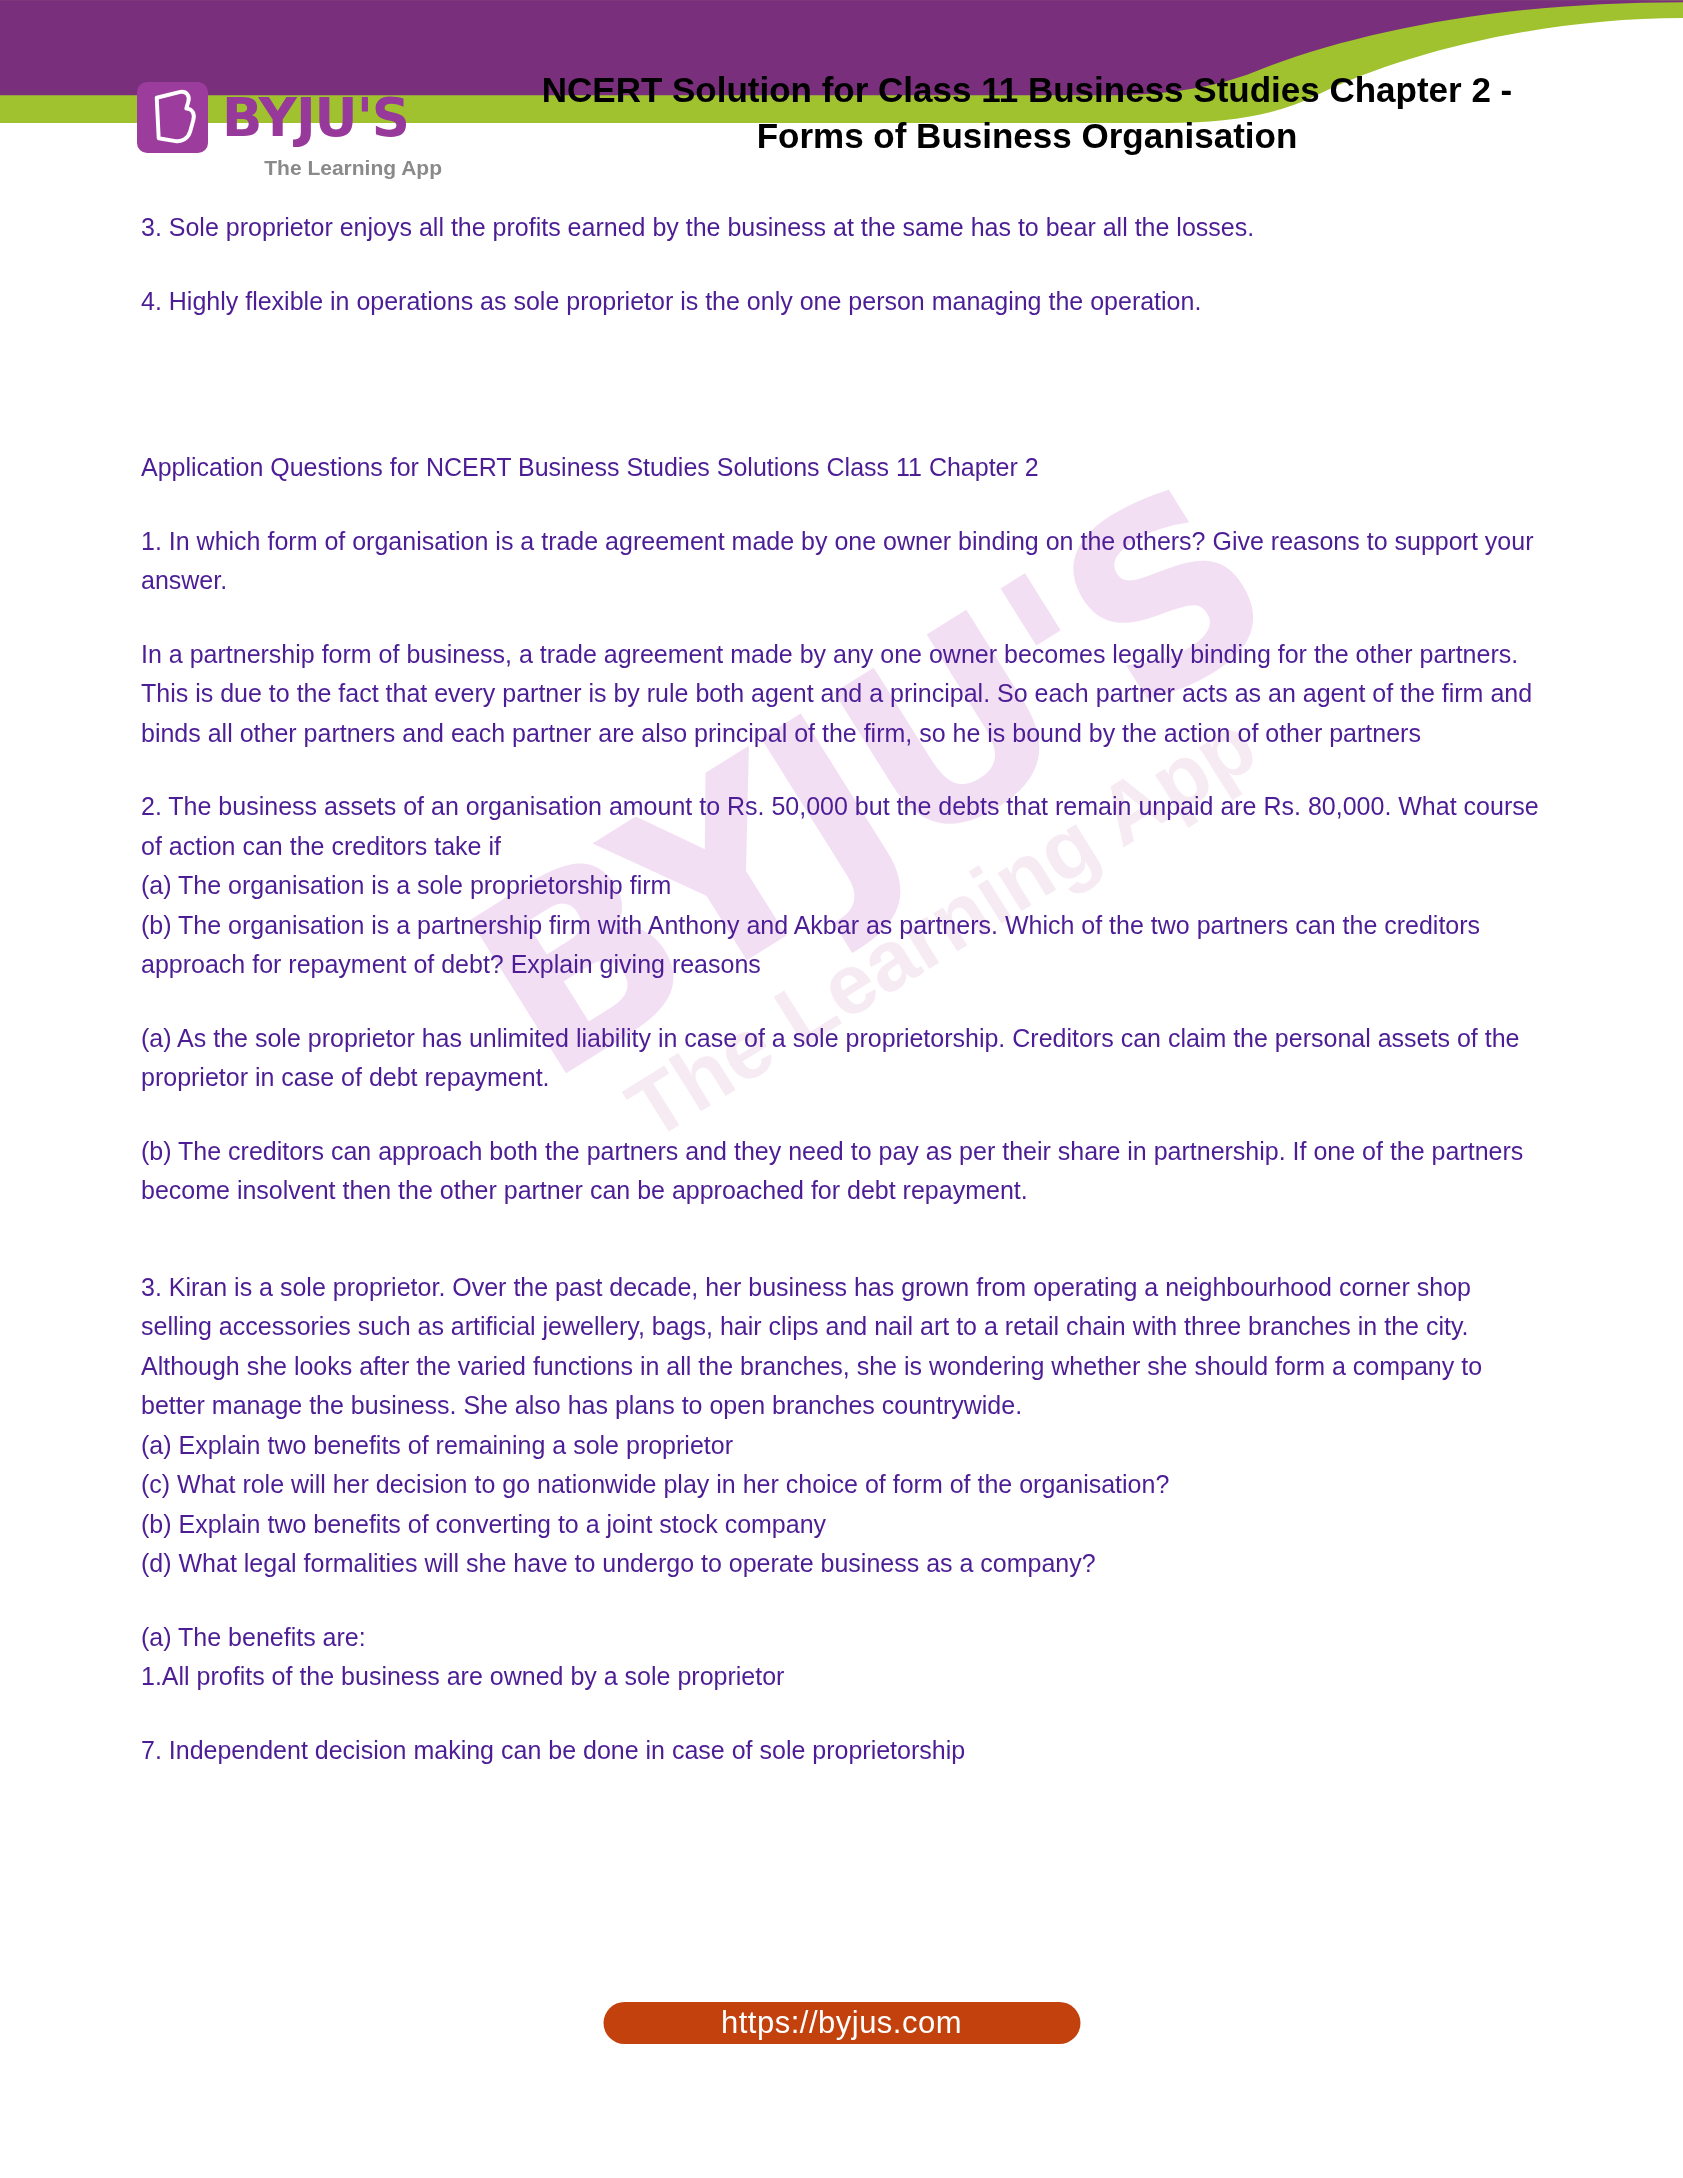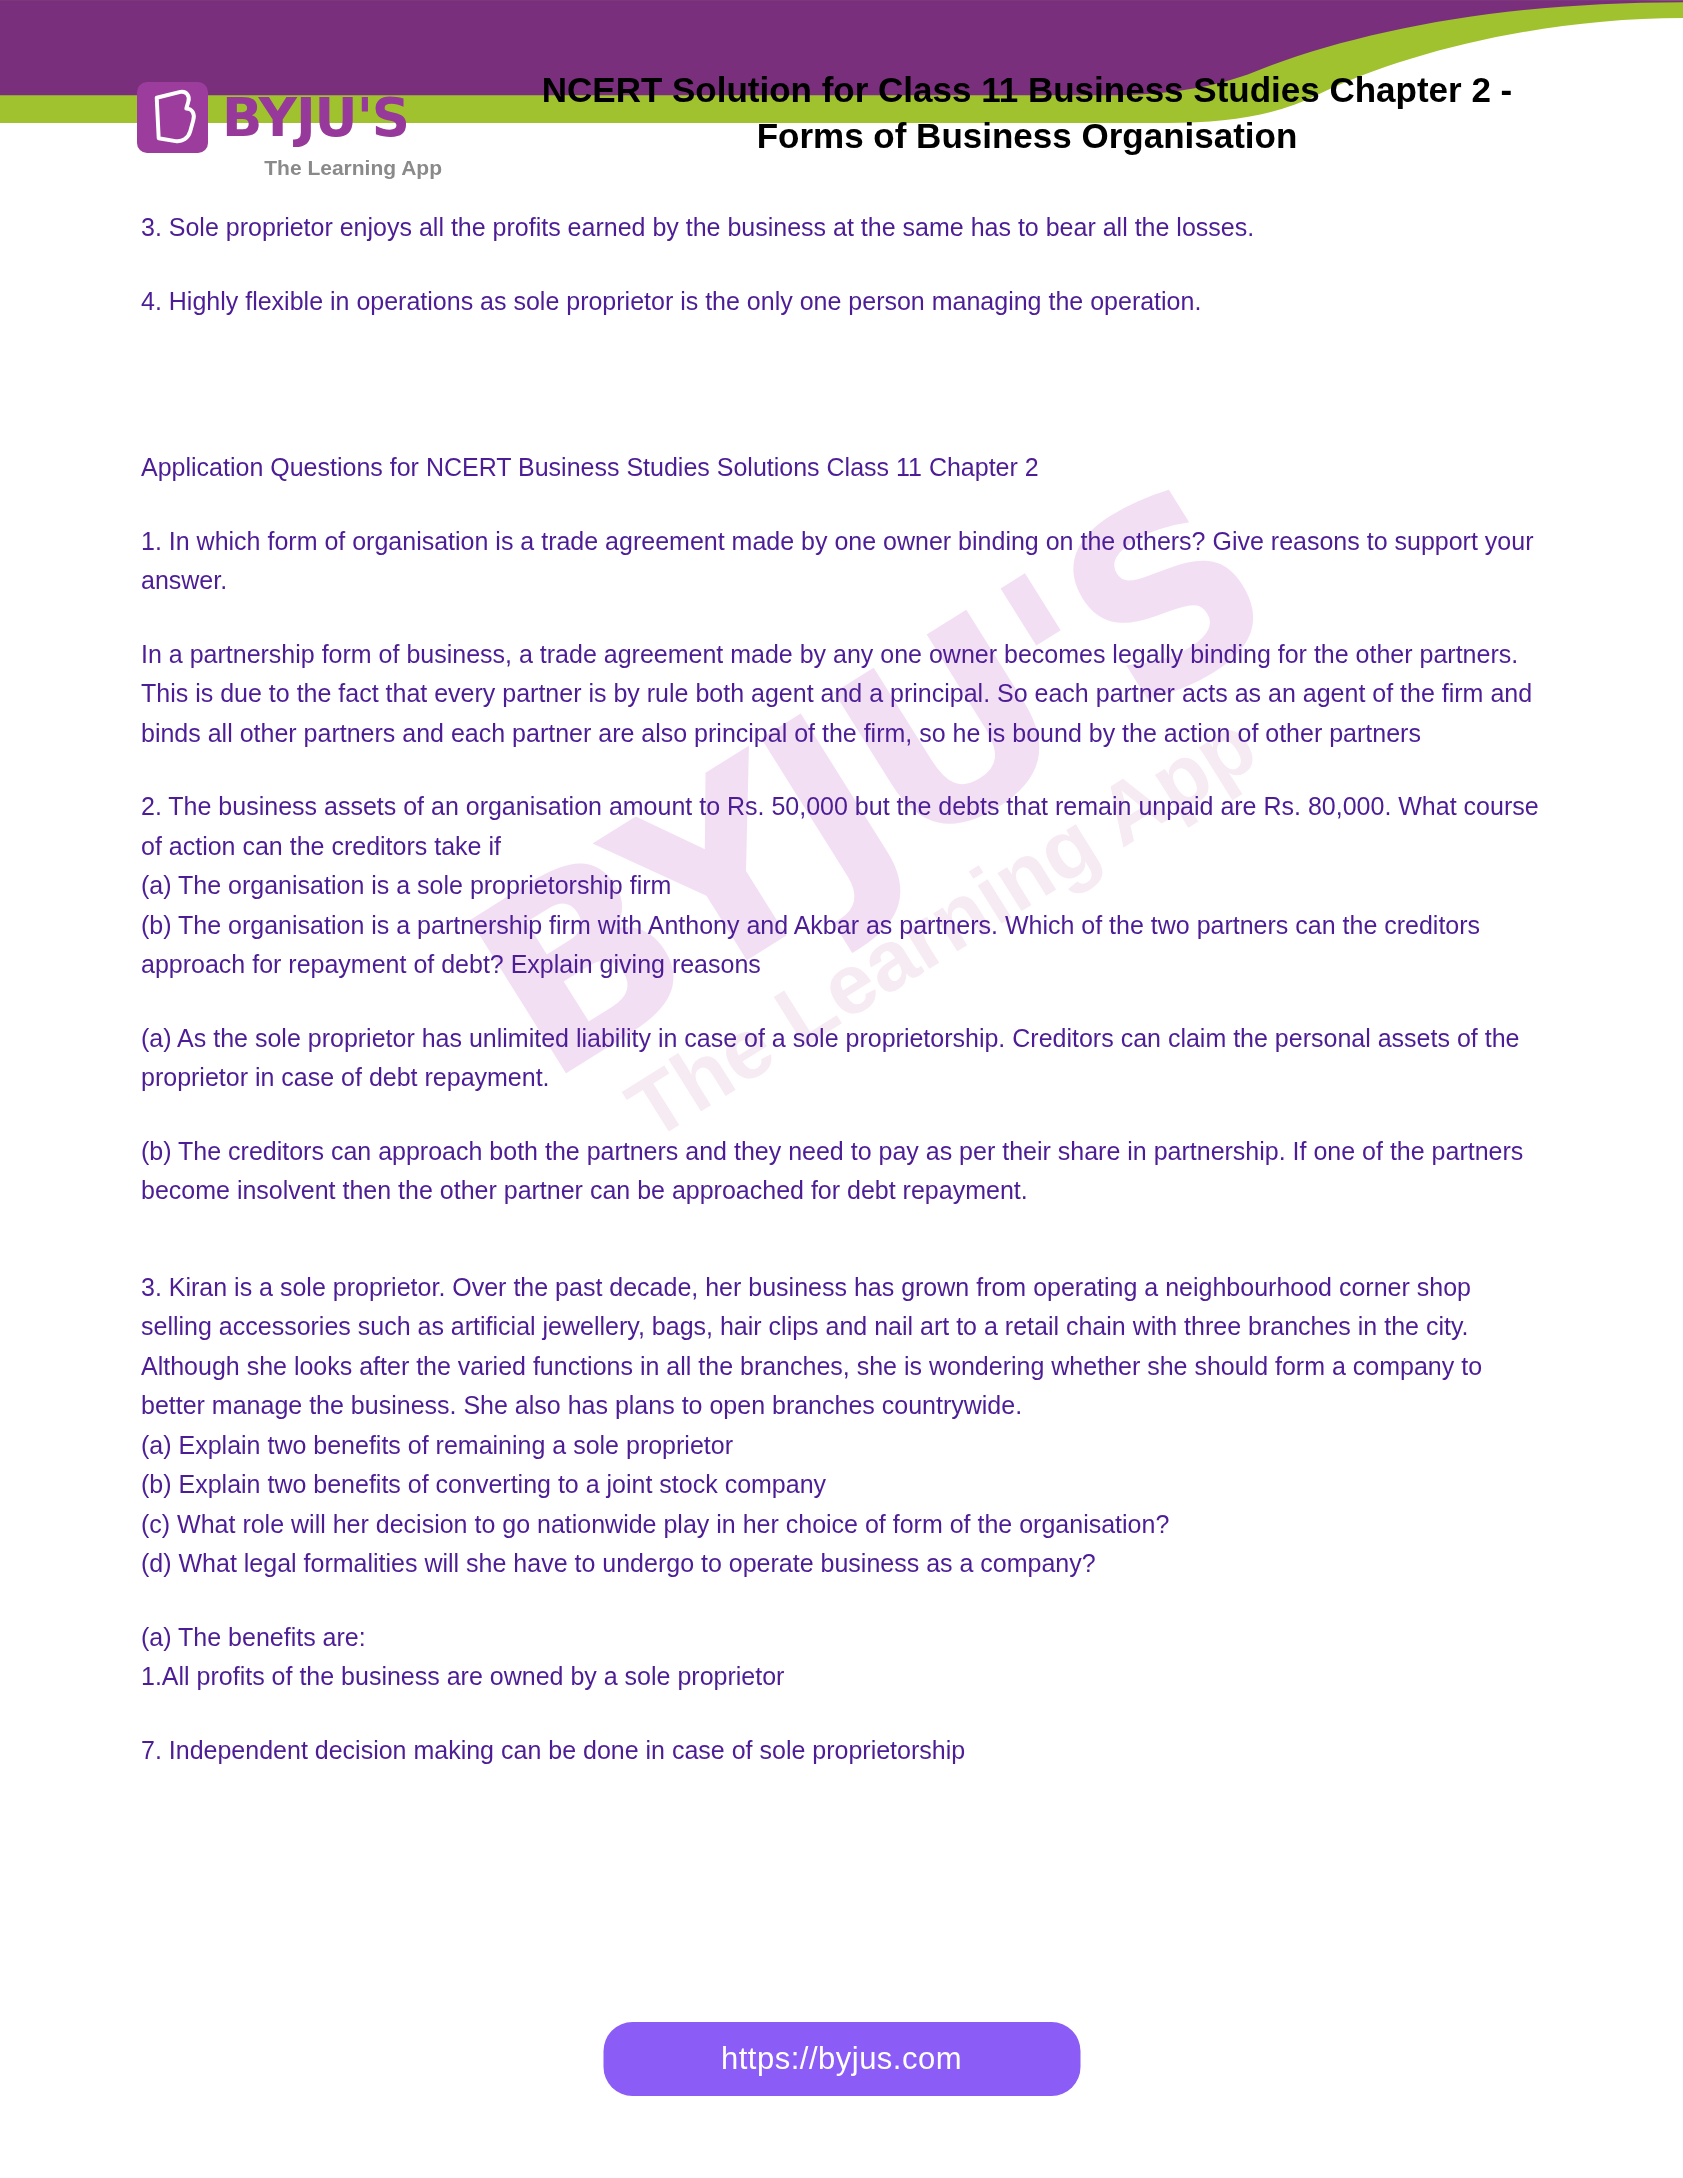--- a/index.html
+++ b/index.html
@@ -144,28 +144,27 @@
   .gap-md { height: 57px; }
   .gap-xl { height: 127px; }
 
   
   .footer-link {
     position: absolute;
     left: 50%;
     transform: translateX(-50%);
     top: 2002px;
     width: 477px;
-    height: 74px;
-    background: #8b5cf6;
+    height: 42px;
+    background: #c2410c;
     border-radius: 29px;
     display: flex;
     align-items: center;
     justify-content: center;
     text-decoration: none;
-    margin-top: 20px;
   }
   .footer-link span {
     font-family: "Liberation Sans", sans-serif;
     font-size: 31px;
     color: #ffffff;
     letter-spacing: 0.5px;
   }
 </style>
 </head>
 <body>
@@ -236,22 +235,22 @@
     <p class="para"> (a) As the sole proprietor has unlimited liability in case of a sole proprietorship. Creditors can claim the personal assets of the proprietor in case of debt repayment.</p>
 
     <div class="gap-sm"></div>
 
     <p class="para">(b) The creditors can approach both the partners and they need to pay as per their share in partnership. If one of the partners become insolvent then the other partner can be approached for debt repayment.</p>
 
     <div class="gap-md"></div>
 
     <p class="para bold">3. Kiran is a sole proprietor. Over the past decade, her business has grown from operating a neighbourhood corner shop selling accessories such as artificial jewellery, bags, hair clips and nail art to a retail chain with three branches in the city. Although she looks after the varied functions in all the branches, she is wondering whether she should form a company to better manage the business. She also has plans to open branches countrywide.</p>
     <p class="para bold">(a) Explain two benefits of remaining a sole proprietor</p>
+    <p class="para bold">(c) What role will her decision to go nationwide play in her choice of form of the organisation?</p>
     <p class="para bold">(b) Explain two benefits of converting to a joint stock company</p>
-    <p class="para bold">(c) What role will her decision to go nationwide play in her choice of form of the organisation?</p>
     <p class="para bold">(d) What legal formalities will she have to undergo to operate business as a company?</p>
 
     <div class="gap-sm"></div>
 
     <p class="para"> (a) The benefits are:</p>
     <p class="para">1.All profits of the business are owned by a sole proprietor</p>
 
     <div class="gap-sm"></div>
 
     <p class="para">7. Independent decision making can be done in case of sole proprietorship</p>

